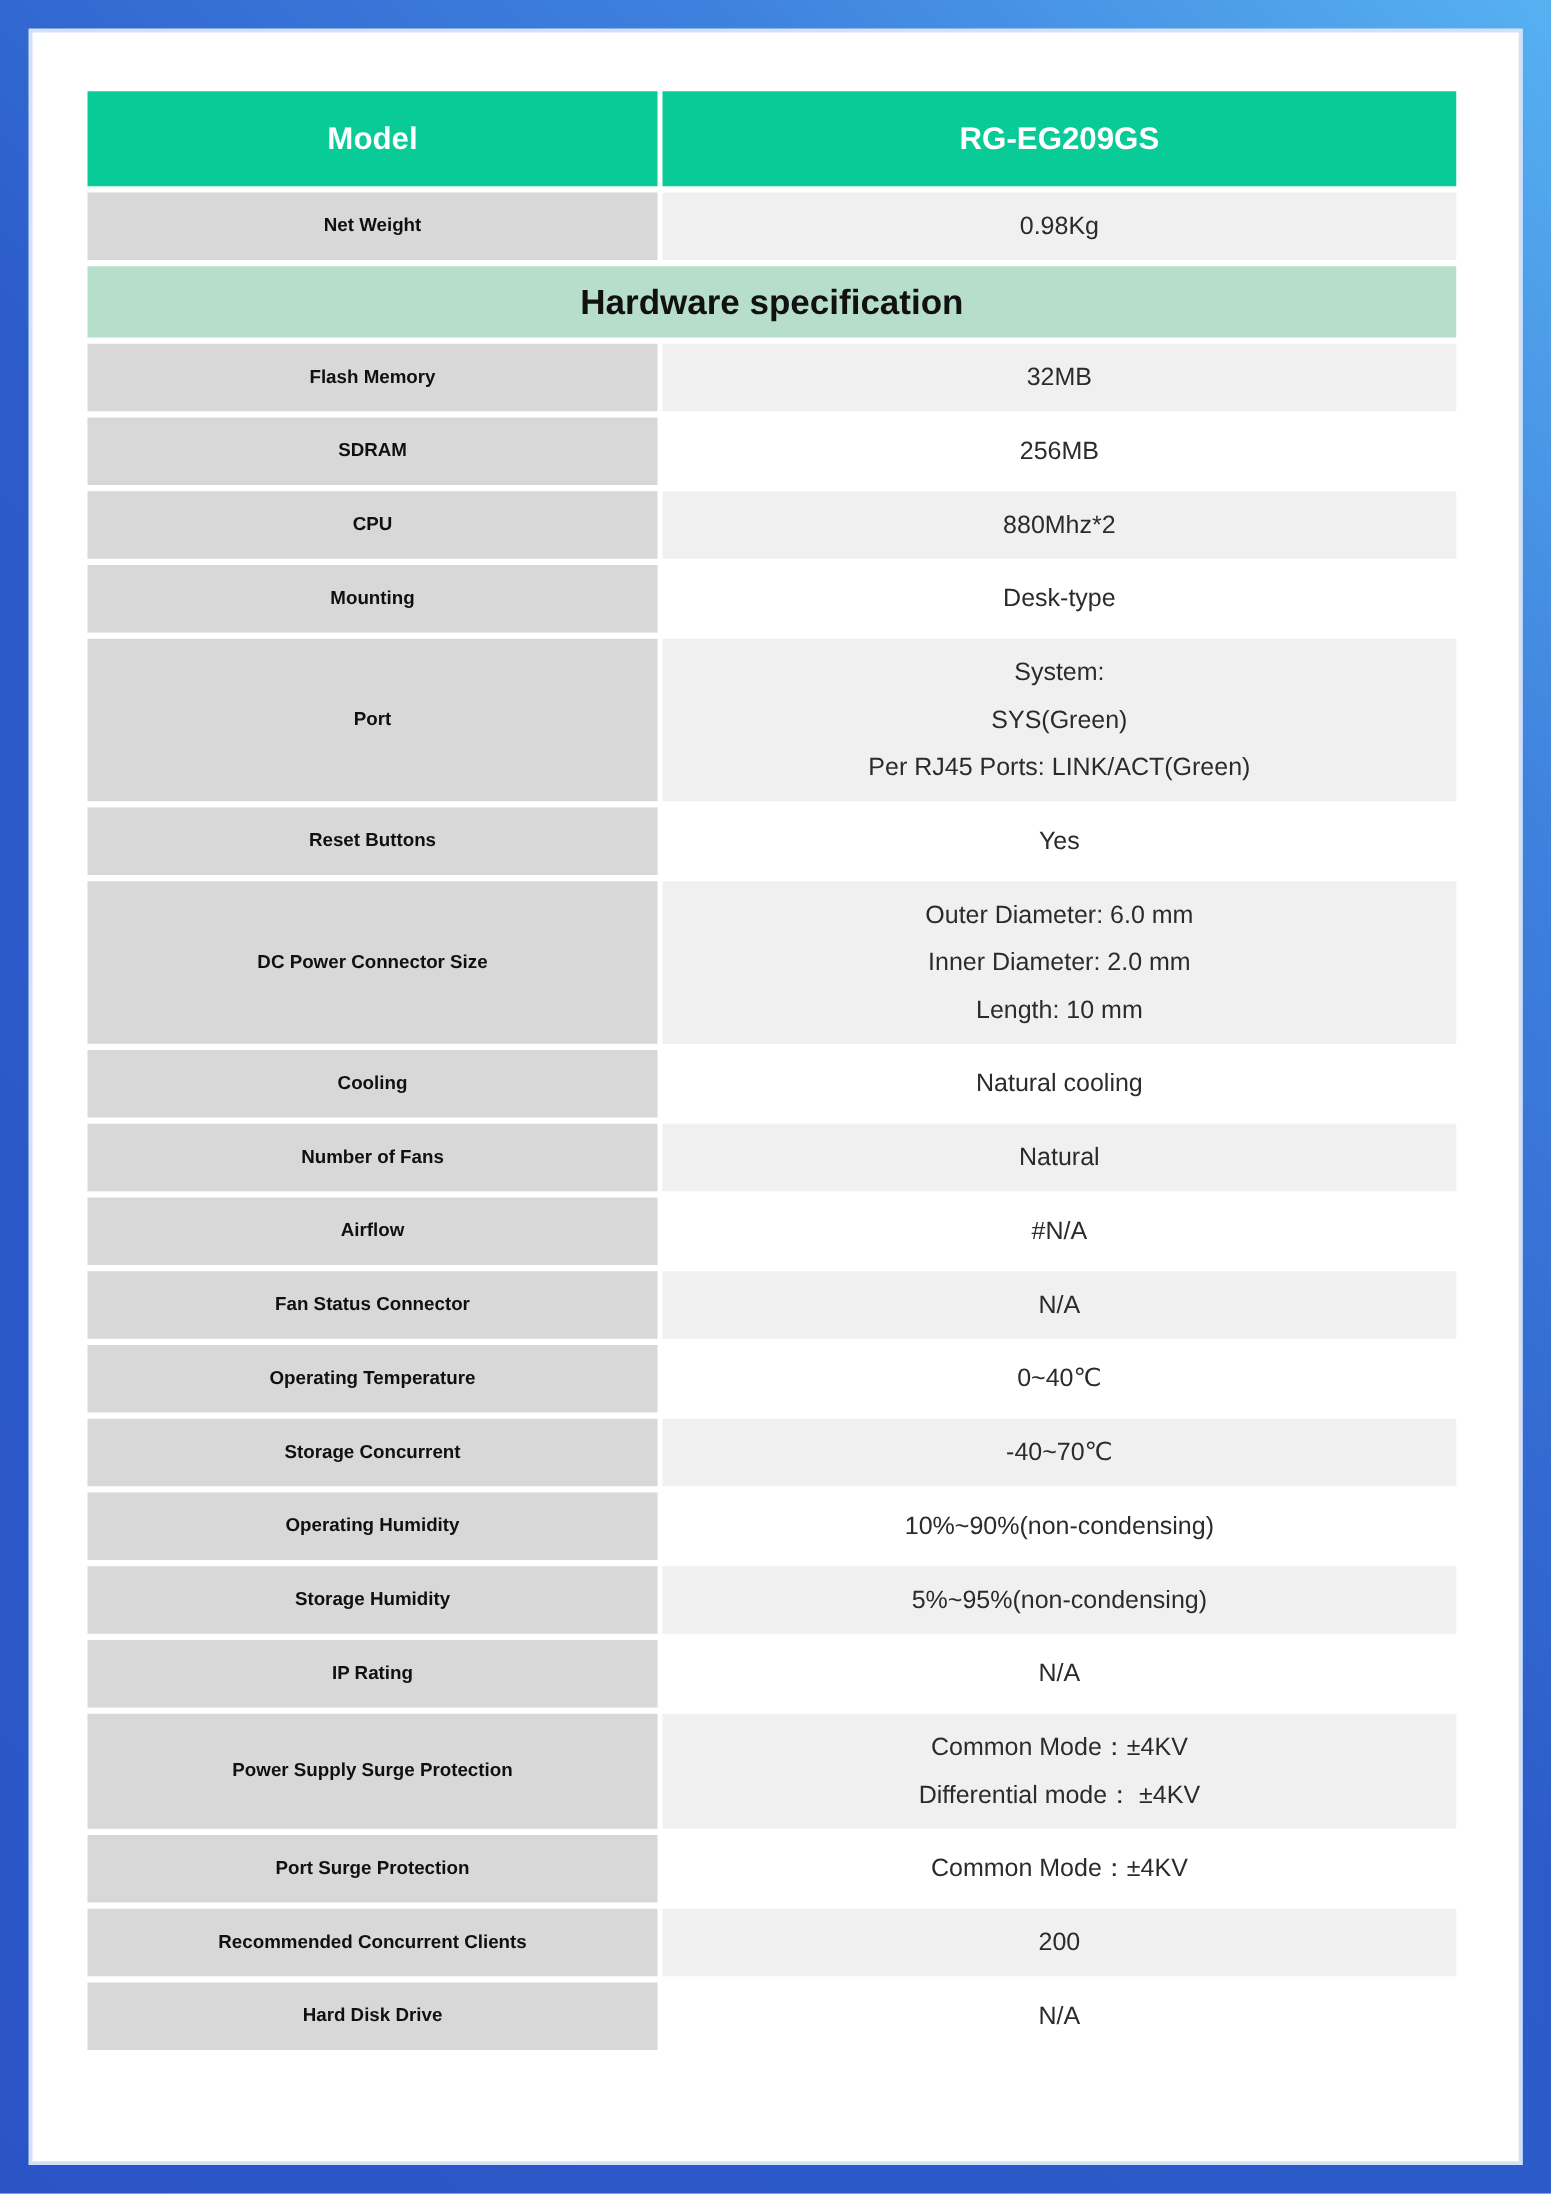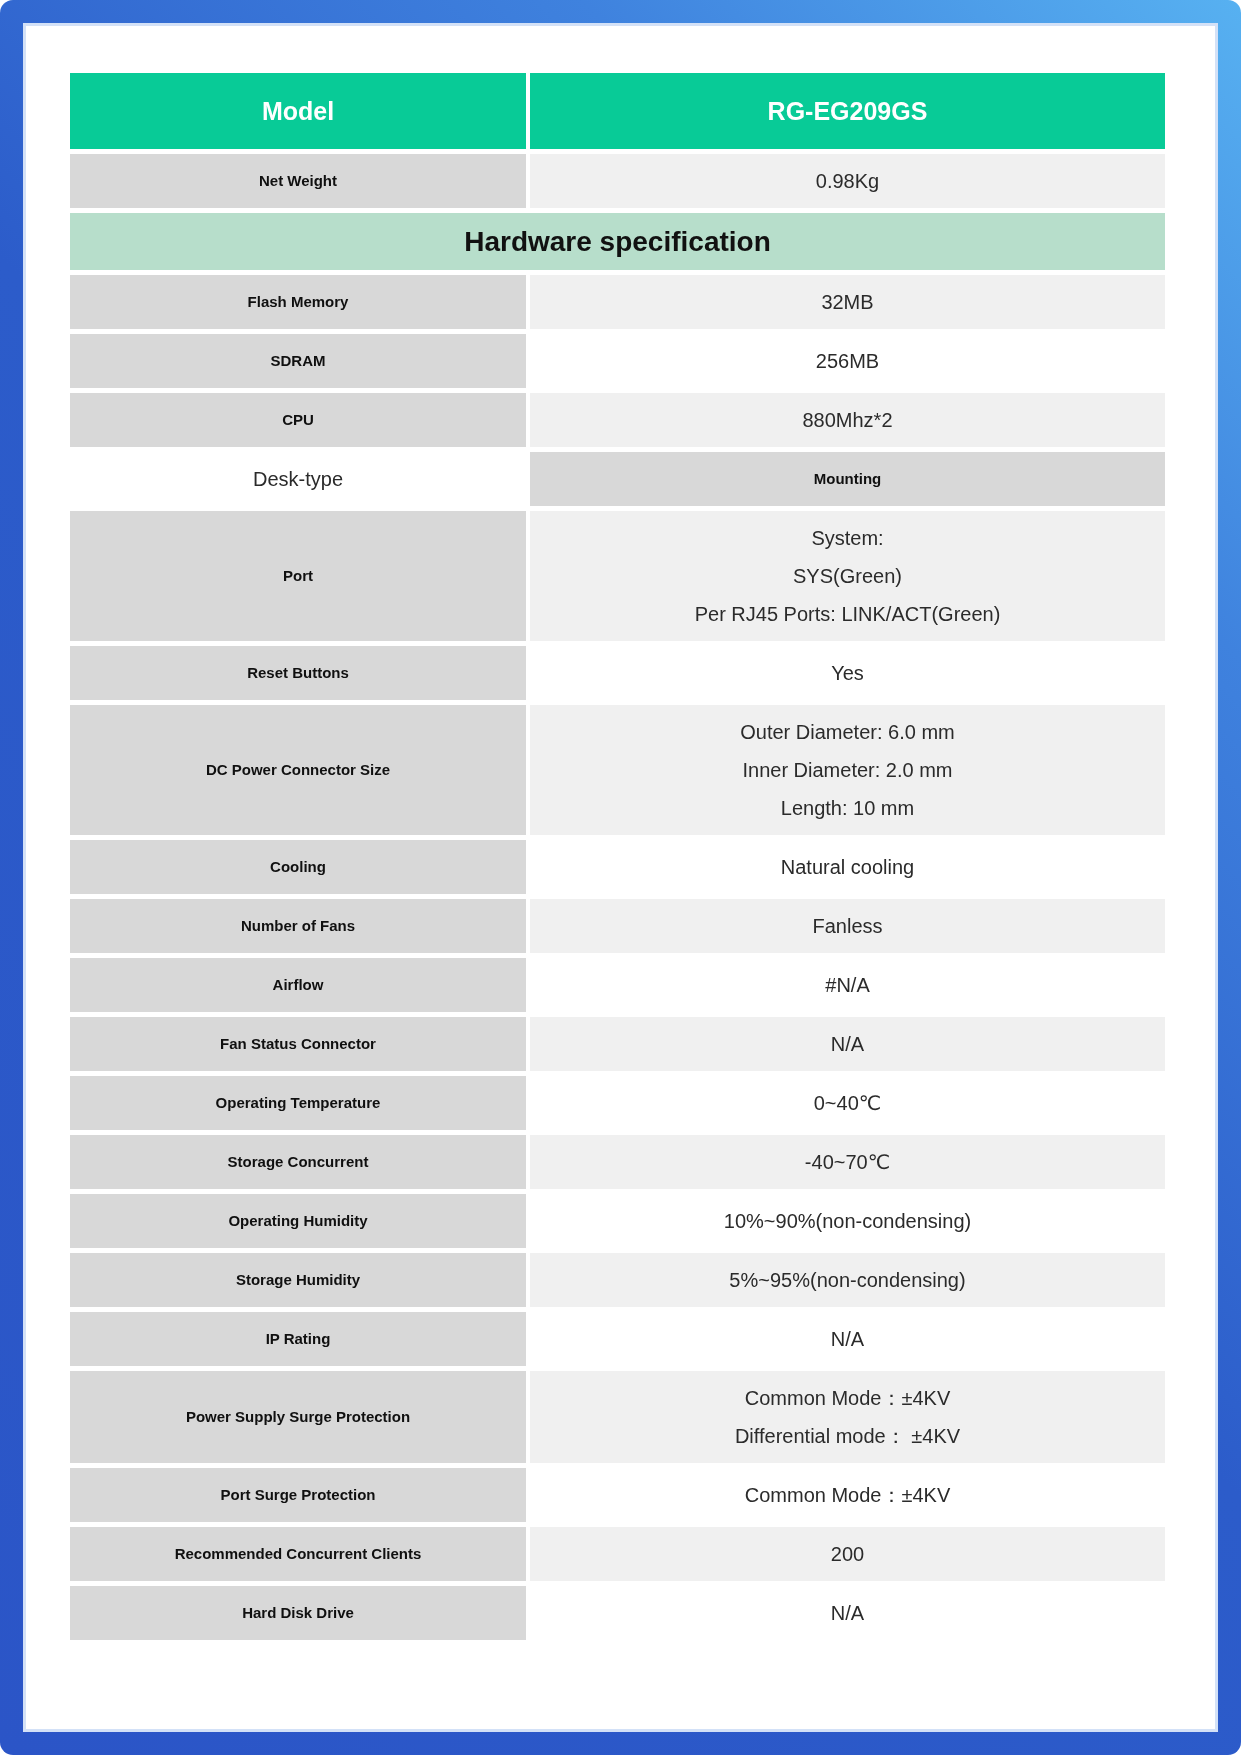--- a/index.html
+++ b/index.html
@@ -11,21 +11,20 @@
     height: 1755px;
     font-family: "Liberation Sans", "DejaVu Sans", sans-serif;
     background: #ffffff;
   }
   .frame {
     width: 1241px;
     height: 1755px;
     box-sizing: border-box;
     padding: 23px;
     background: linear-gradient(45deg, #2B55C7 0%, #2C5CCA 50%, #3F82DE 78%, #57B1F1 100%);
-    border-radius: 13px;
   }
   .sheet {
     width: 100%;
     height: 100%;
     box-sizing: border-box;
     background: #ffffff;
     border: 3px solid #D3E1F7;
     padding: 47px 0 0 44px;
     overflow: hidden;
   }
@@ -95,24 +94,24 @@
           <div class="">32MB</div>
         </div>
         <div class="cell label-cell">SDRAM</div>
         <div class="cell value-cell shade-white">
           <div class="">256MB</div>
         </div>
         <div class="cell label-cell">CPU</div>
         <div class="cell value-cell shade-gray">
           <div class="">880Mhz*2</div>
         </div>
+        <div class="cell label-cell">Mounting</div>
         <div class="cell value-cell shade-white">
           <div class="">Desk-type</div>
         </div>
-        <div class="cell label-cell">Mounting</div>
         <div class="cell label-cell">Port</div>
         <div class="cell value-cell shade-gray">
           <div class="">System:</div>
           <div class="">SYS(Green)</div>
           <div class="">Per RJ45 Ports: LINK/ACT(Green)</div>
         </div>
         <div class="cell label-cell">Reset Buttons</div>
         <div class="cell value-cell shade-white">
           <div class="">Yes</div>
         </div>
@@ -121,21 +120,21 @@
           <div class="">Outer Diameter: 6.0 mm</div>
           <div class="">Inner Diameter: 2.0 mm</div>
           <div class="">Length: 10 mm</div>
         </div>
         <div class="cell label-cell">Cooling</div>
         <div class="cell value-cell shade-white">
           <div class="">Natural cooling</div>
         </div>
         <div class="cell label-cell">Number of Fans</div>
         <div class="cell value-cell shade-gray">
-          <div class="">Fanless</div>
+          <div class="">Natural</div>
         </div>
         <div class="cell label-cell">Airflow</div>
         <div class="cell value-cell shade-white">
           <div class="">#N/A</div>
         </div>
         <div class="cell label-cell">Fan Status Connector</div>
         <div class="cell value-cell shade-gray">
           <div class="">N/A</div>
         </div>
         <div class="cell label-cell">Operating Temperature</div>

